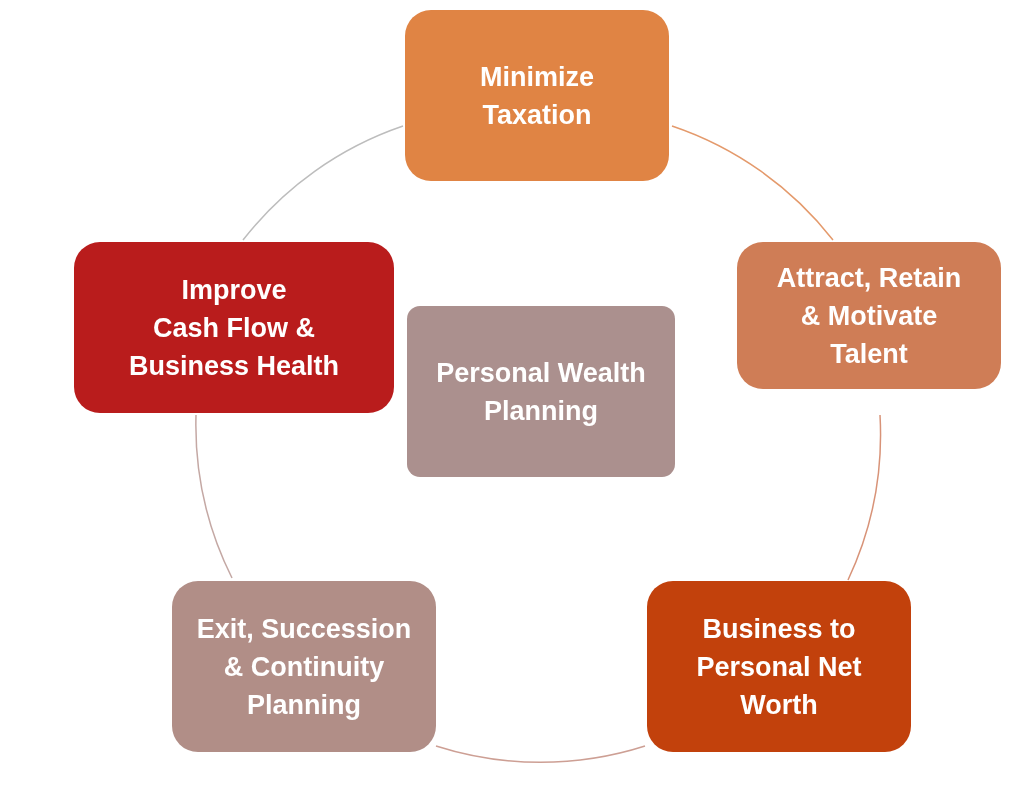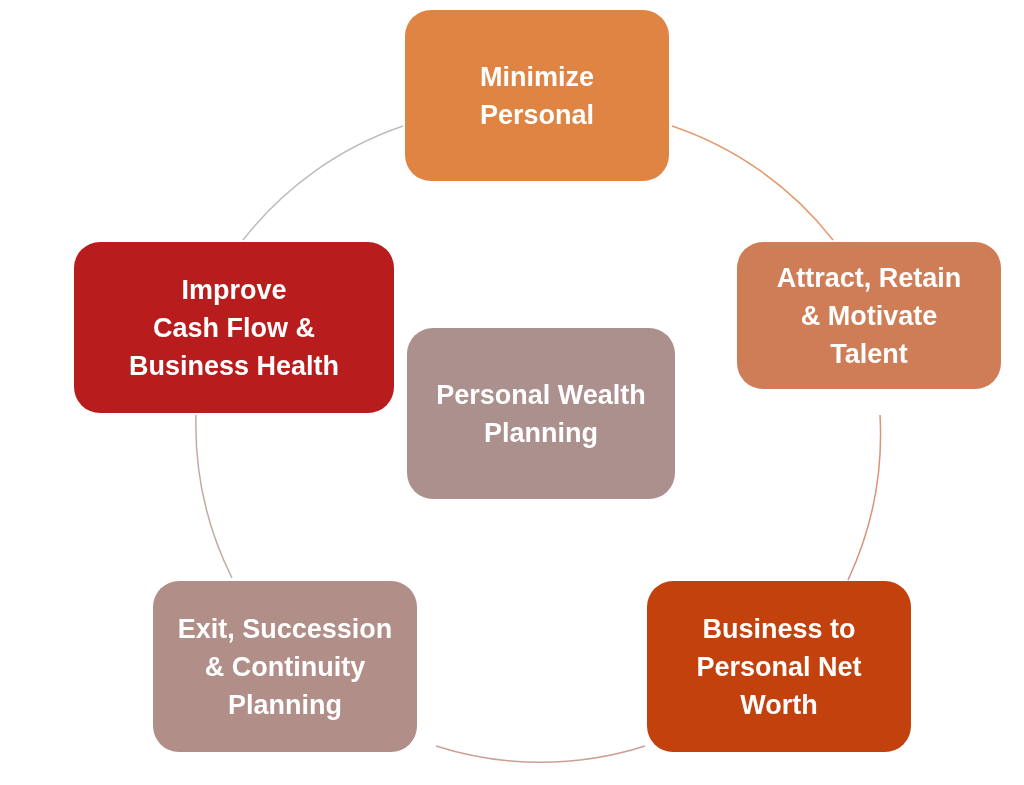--- a/index.html
+++ b/index.html
@@ -17,43 +17,43 @@
 <svg class="ring" width="1024" height="785">
   <path d="M 672 126 A 343 343 0 0 1 833 240" fill="none" stroke="#E49A6C" stroke-width="1.5"></path>
   <path d="M 880 415 A 343 343 0 0 1 848 580" fill="none" stroke="#D89378" stroke-width="1.5"></path>
   <path d="M 645 746 A 343 343 0 0 1 436 746" fill="none" stroke="#CD9F94" stroke-width="1.5"></path>
   <path d="M 232 578 A 343 343 0 0 1 196 415" fill="none" stroke="#C4A8A4" stroke-width="1.5"></path>
   <path d="M 243 240 A 343 343 0 0 1 403 126" fill="none" stroke="#BDBDBD" stroke-width="1.5"></path>
 </svg>
 
 <div class="node" style="left:405px; top:10px; width:264px; height:171px; background:#E08444;">
   <span>Minimize
-Personal</span>
+Taxation</span>
 </div>
 
 <div class="node" style="left:737px; top:242px; width:264px; height:147px; background:#CF7D56;">
   <span>Attract, Retain
 &amp; Motivate
 Talent</span>
 </div>
 
 <div class="node" style="left:647px; top:581px; width:264px; height:171px; background:#c2410c;">
   <span>Business to
 Personal Net
 Worth</span>
 </div>
 
-<div class="node" style="left:153px; top:581px; width:264px; height:171px; background:#B18E87;">
+<div class="node" style="left:172px; top:581px; width:264px; height:171px; background:#B18E87;">
   <span>Exit, Succession
 &amp; Continuity
 Planning</span>
 </div>
 
 <div class="node" style="left:74px; top:242px; width:320px; height:171px; background:#b91c1c;">
   <span>Improve
 Cash Flow &amp;
 Business Health</span>
 </div>
 
-<div class="node" style="left:407px; top:328px; width:268px; height:171px; background:#AB908E;">
+<div class="node" style="left:407px; top:306px; width:268px; height:171px; background:#AB908E;border-radius:13px;">
   <span>Personal Wealth
 Planning</span>
 </div>
 
 </body></html>

